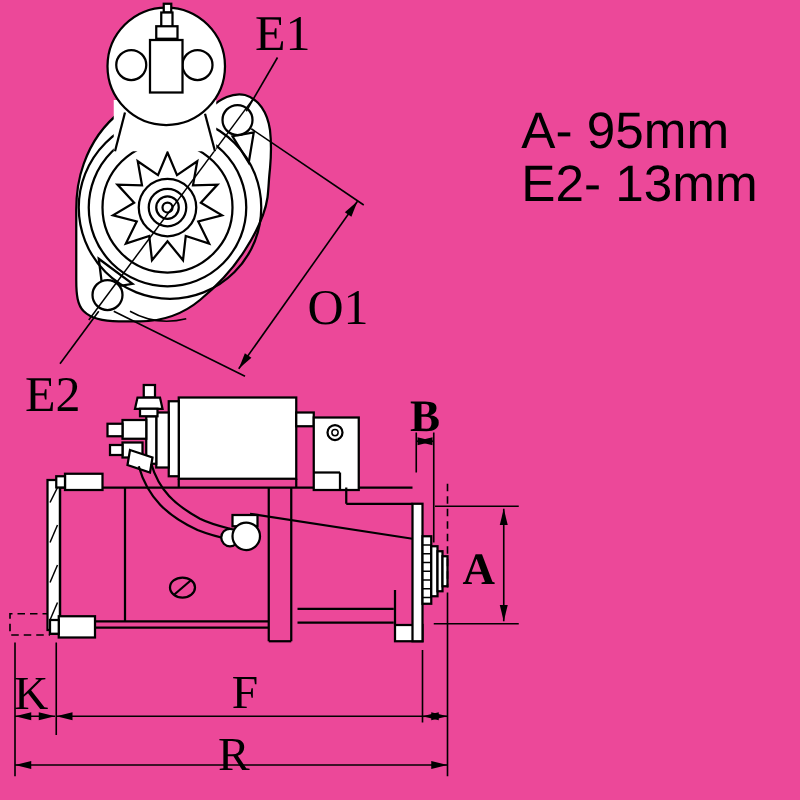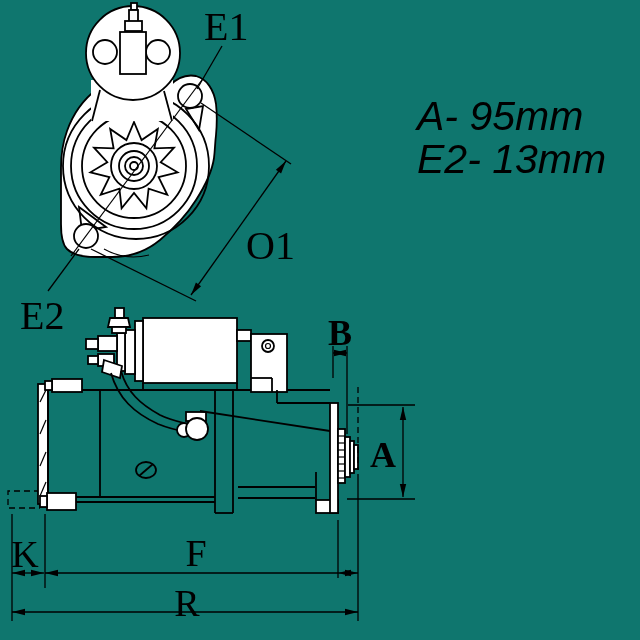--- a/index.html
+++ b/index.html
@@ -1,35 +1,35 @@
 <!DOCTYPE html>
 <html><head>
 <meta charset="utf-8">
 <style>
   html, body { margin: 0; padding: 0; background: #ffffff; }
   #stage {
     position: relative;
     width: 640px; height: 640px;
-    background: #0f766e;
+    background: #ec4899;
     overflow: hidden;
     font-family: "Liberation Sans", sans-serif;
   }
   #drawing-svg { position: absolute; left: 0; top: 0; }
   .ln   { stroke: #000; stroke-width: 1.8; fill: none; }
   .lnw  { stroke: #000; stroke-width: 1.8; fill: #fff; }
   .thin { stroke: #000; stroke-width: 1.2; fill: none; }
   .dim  { stroke: #000; stroke-width: 1.3; fill: none; }
   .dash { stroke: #000; stroke-width: 1.3; fill: none; stroke-dasharray: 6 4; }
   .lbl  { font-family: "Liberation Serif", "DejaVu Serif", serif; font-size: 40px; fill: #000; }
   .lbl-md { font-family: "Liberation Serif", "DejaVu Serif", serif; font-size: 38px; fill: #000; }
   .lbl-bold { font-family: "Liberation Serif", "DejaVu Serif", serif; font-size: 36px; font-weight: bold; fill: #000; }
   #spec-table {
-    position: absolute; left: 417px; top: 95px;
+    position: absolute; left: 417px; top: 83px;
     font-size: 41px; line-height: 43.4px; color: #000;
-    letter-spacing: 0px; white-space: nowrap; font-style: italic;
+    letter-spacing: 0px; white-space: nowrap;
   }
 </style>
 </head>
 <body>
 
 <div id="stage">
 
 <svg id="drawing-svg" width="640" height="640" viewBox="0 0 640 640">
   <defs>
     <marker id="dim-arrow" markerUnits="userSpaceOnUse" markerWidth="14" markerHeight="8" refX="13.5" refY="4" orient="auto-start-reverse" viewBox="0 0 14 8">

